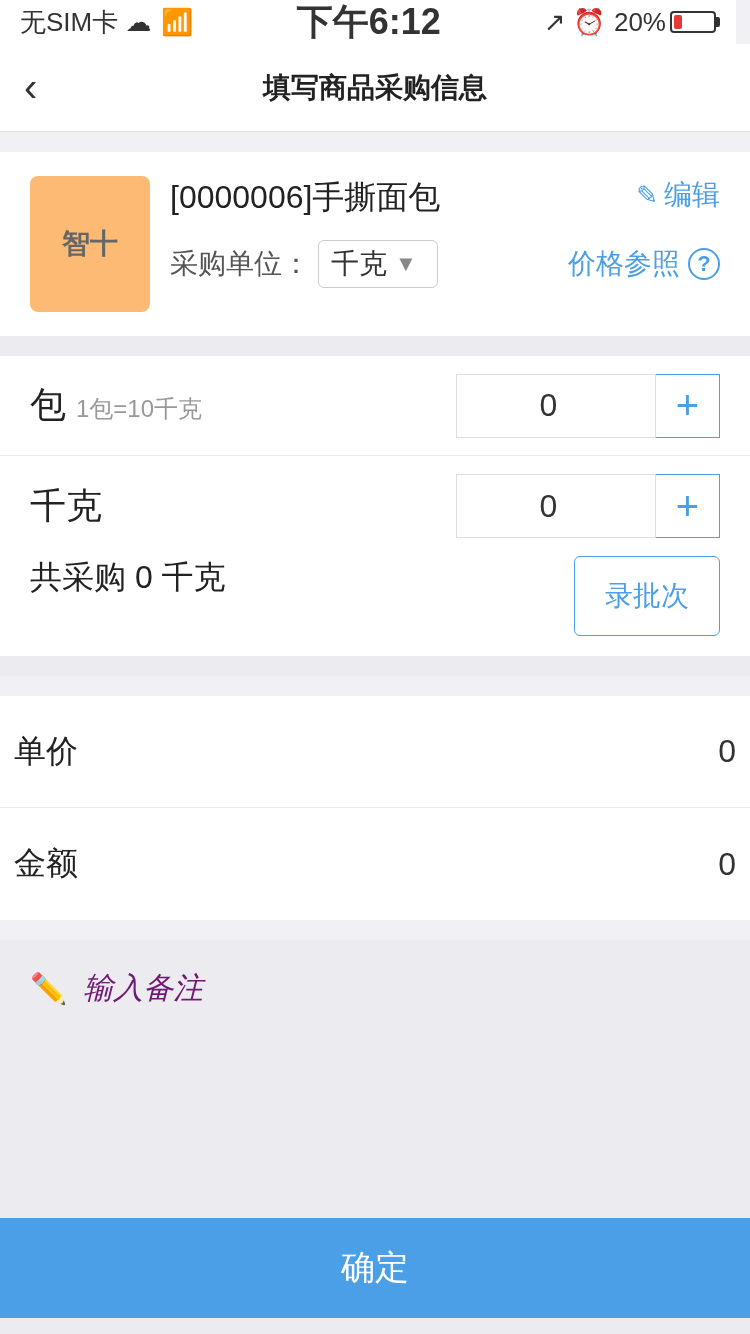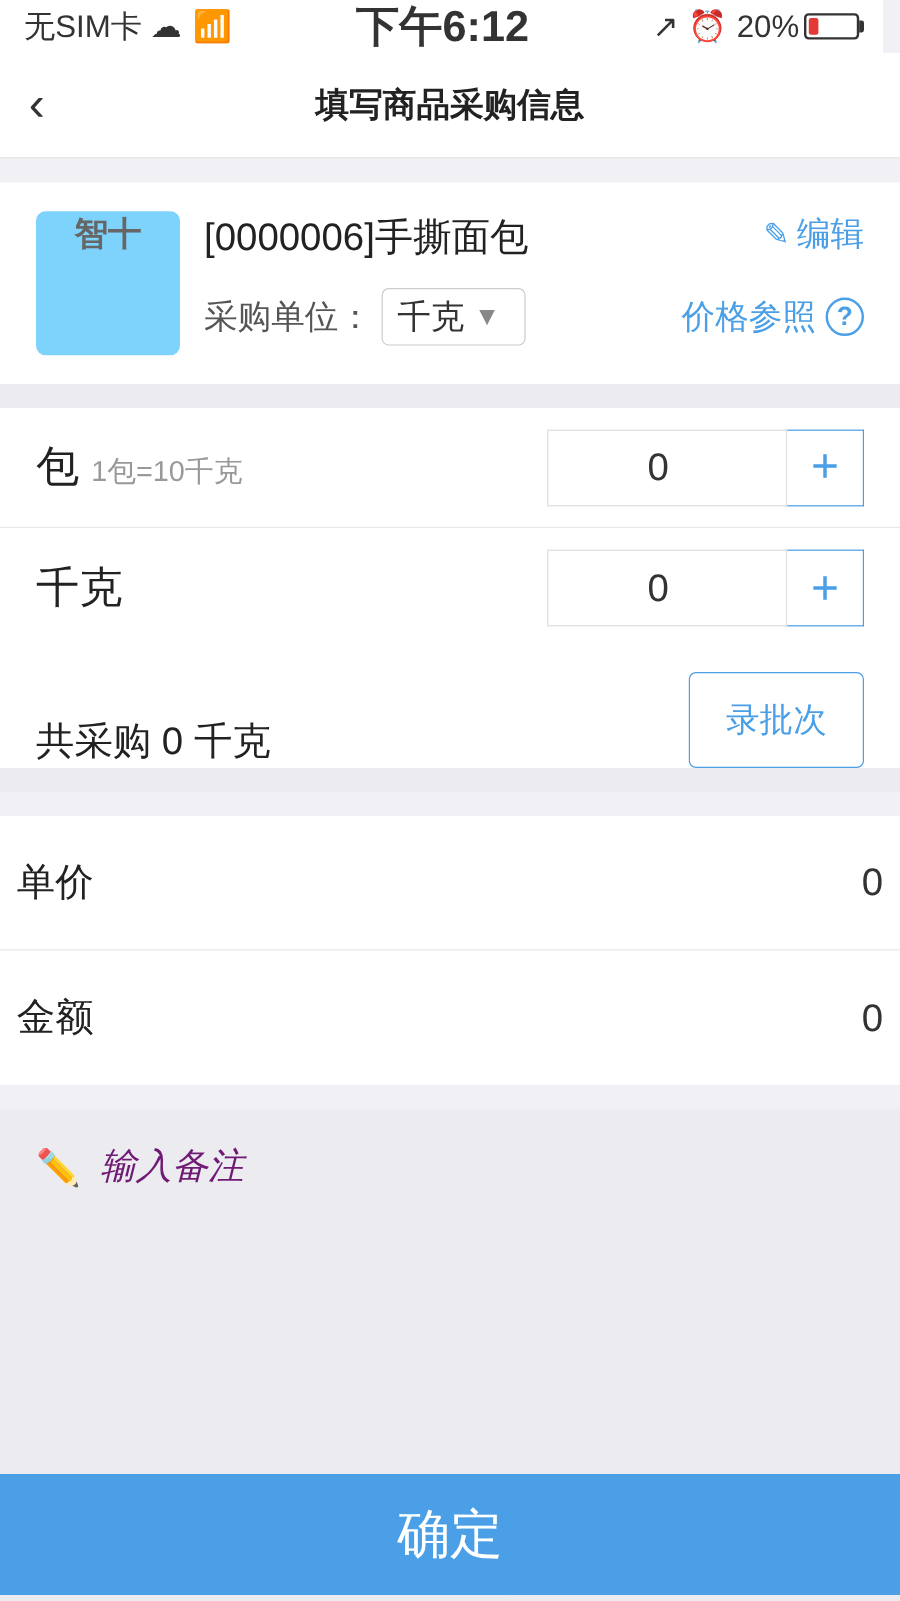--- a/index.html
+++ b/index.html
@@ -102,24 +102,25 @@
     .product-card {
       background: #fff;
       margin-top: 20px;
       padding: 24px 30px;
       display: flex;
       align-items: flex-start;
       gap: 20px;
     }
     .product-image {
       width: 120px;
-      height: 120px;
-      background: #7dd3fc;
+      height: 136px;
+      background: #fdba74;
       border-radius: 8px;
       display: flex;
+      align-items: center;
       justify-content: center;
       flex-shrink: 0;
     }
     .product-logo {
       font-size: 48px;
       color: #888;
     }
     .product-info {
       flex: 1;
     }
@@ -249,21 +250,21 @@
       align-items: center;
       justify-content: center;
       cursor: pointer;
       border-left: none;
     }
 
     
     .total-row {
       background: #fff;
       display: flex;
-      align-items: flex-end;
+      align-items: flex-start;
       justify-content: space-between;
       padding: 0 30px;
       height: 100px;
     }
     .total-label {
       font-size: 32px;
       color: #222;
     }
     .batch-btn {
       border: 1px solid #4a9fe6;
@@ -321,27 +322,27 @@
 
     
     .main-content {
       min-height: 300px;
       background: #ebebf0;
     }
 
     
     .confirm-btn {
       position: fixed;
-      bottom: 6px;
+      bottom: 16px;
       left: 0;
       width: 750px;
       height: 100px;
       background: #4a9fe6;
       color: #fff;
-      font-size: 44px;
+      font-size: 34px;
       font-weight: 500;
       display: flex;
       align-items: center;
       justify-content: center;
       cursor: pointer;
       border: none;
       outline: none;
     }
 
     

